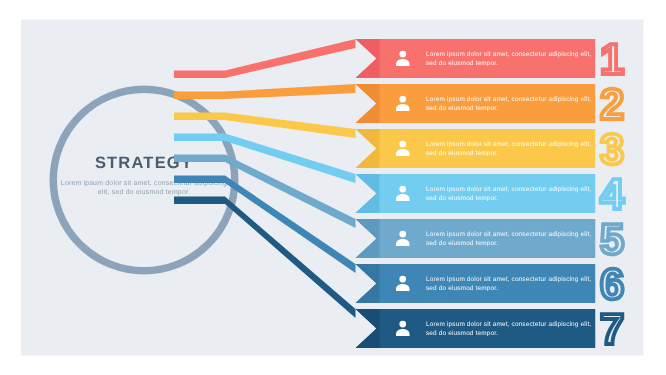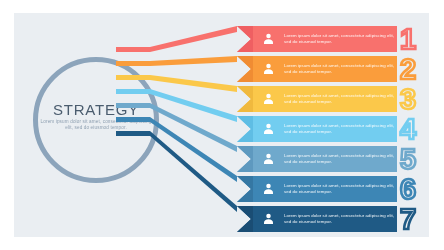--- a/index.html
+++ b/index.html
@@ -18,21 +18,21 @@
   .circle-ring{
     position:absolute;left:33px;top:57px;width:126px;height:126px;
     border:5px solid #8ca4bb;border-radius:50%;
     box-sizing:border-box;background:transparent;
   }
   .circle-text{
     position:absolute;left:40px;top:103px;width:112px;
     text-align:center;
   }
   .circle-title{
-    font-size:15px;font-weight:normal;letter-spacing:.8px;
+    font-size:11px;font-weight:bold;letter-spacing:.8px;
     color:#4a5c6e;line-height:13px;
   }
   .circle-sub{
     margin-top:3px;font-size:4.6px;line-height:6.2px;
     color:#8fa0b1;letter-spacing:.15px;
   }
   
   .fan{position:absolute;left:116px;top:20px;width:140px;height:215px;}
   
   .bars{position:absolute;left:237px;top:20px;width:195px;height:216px;}

